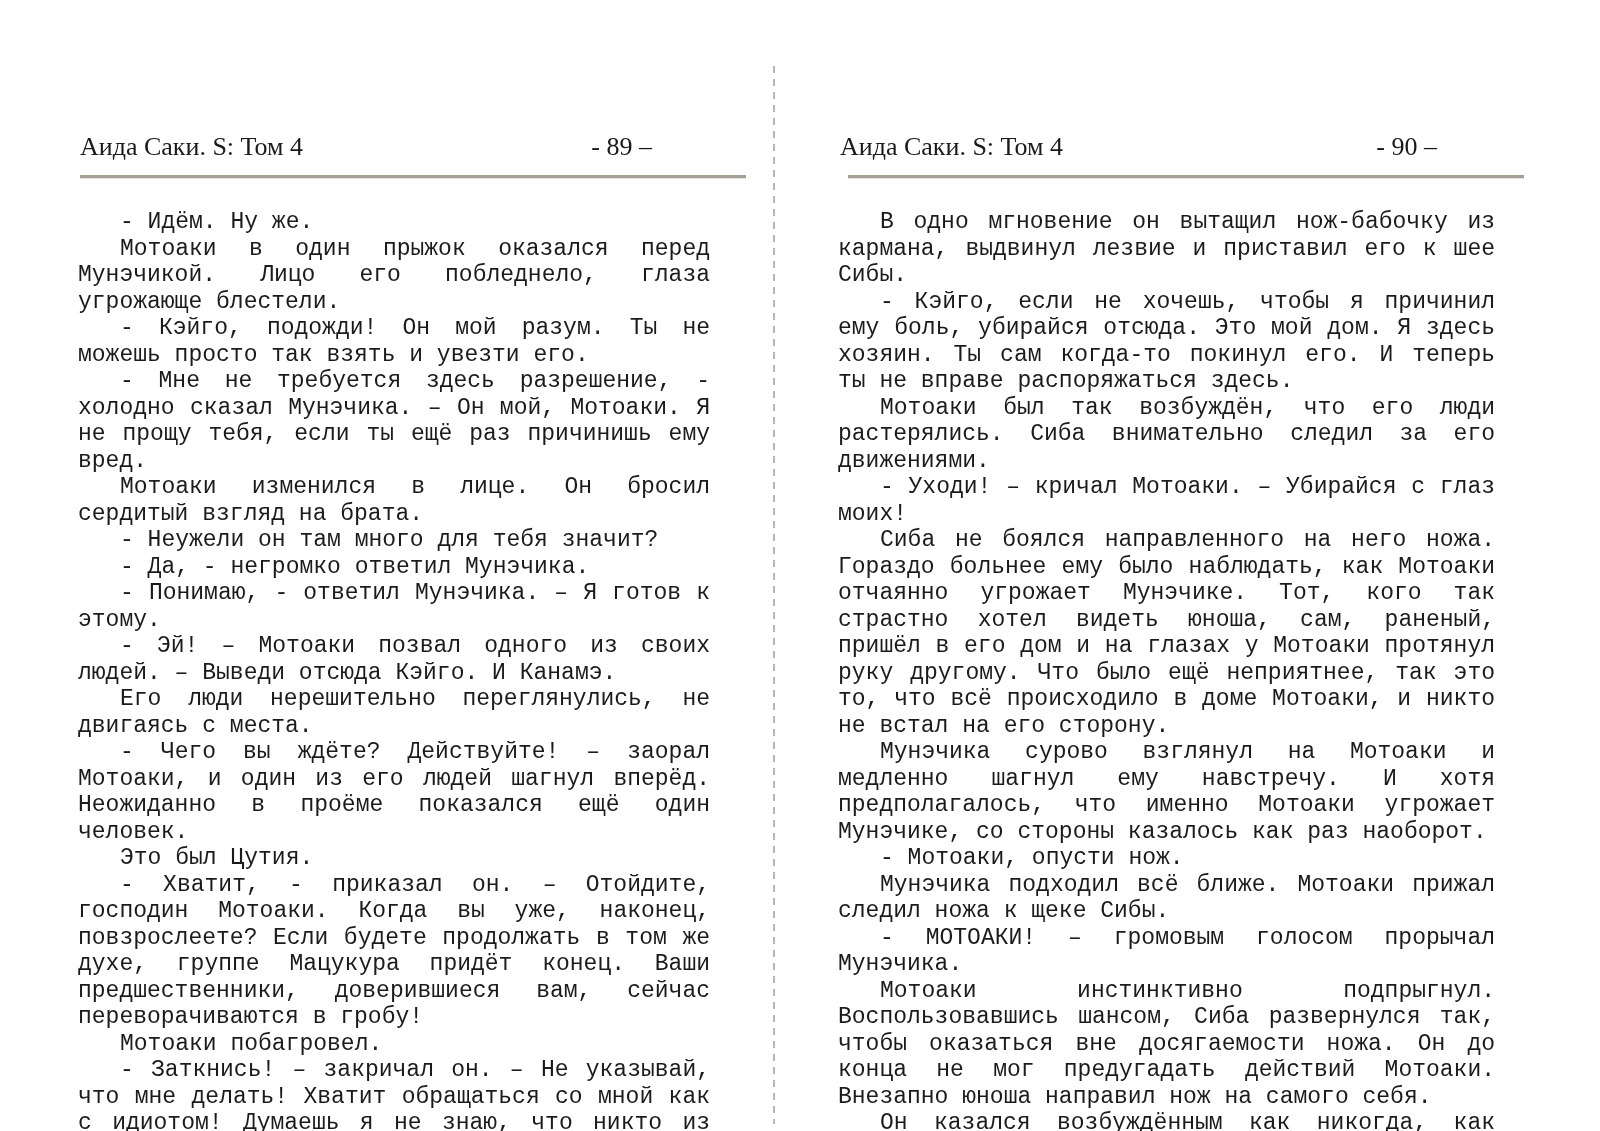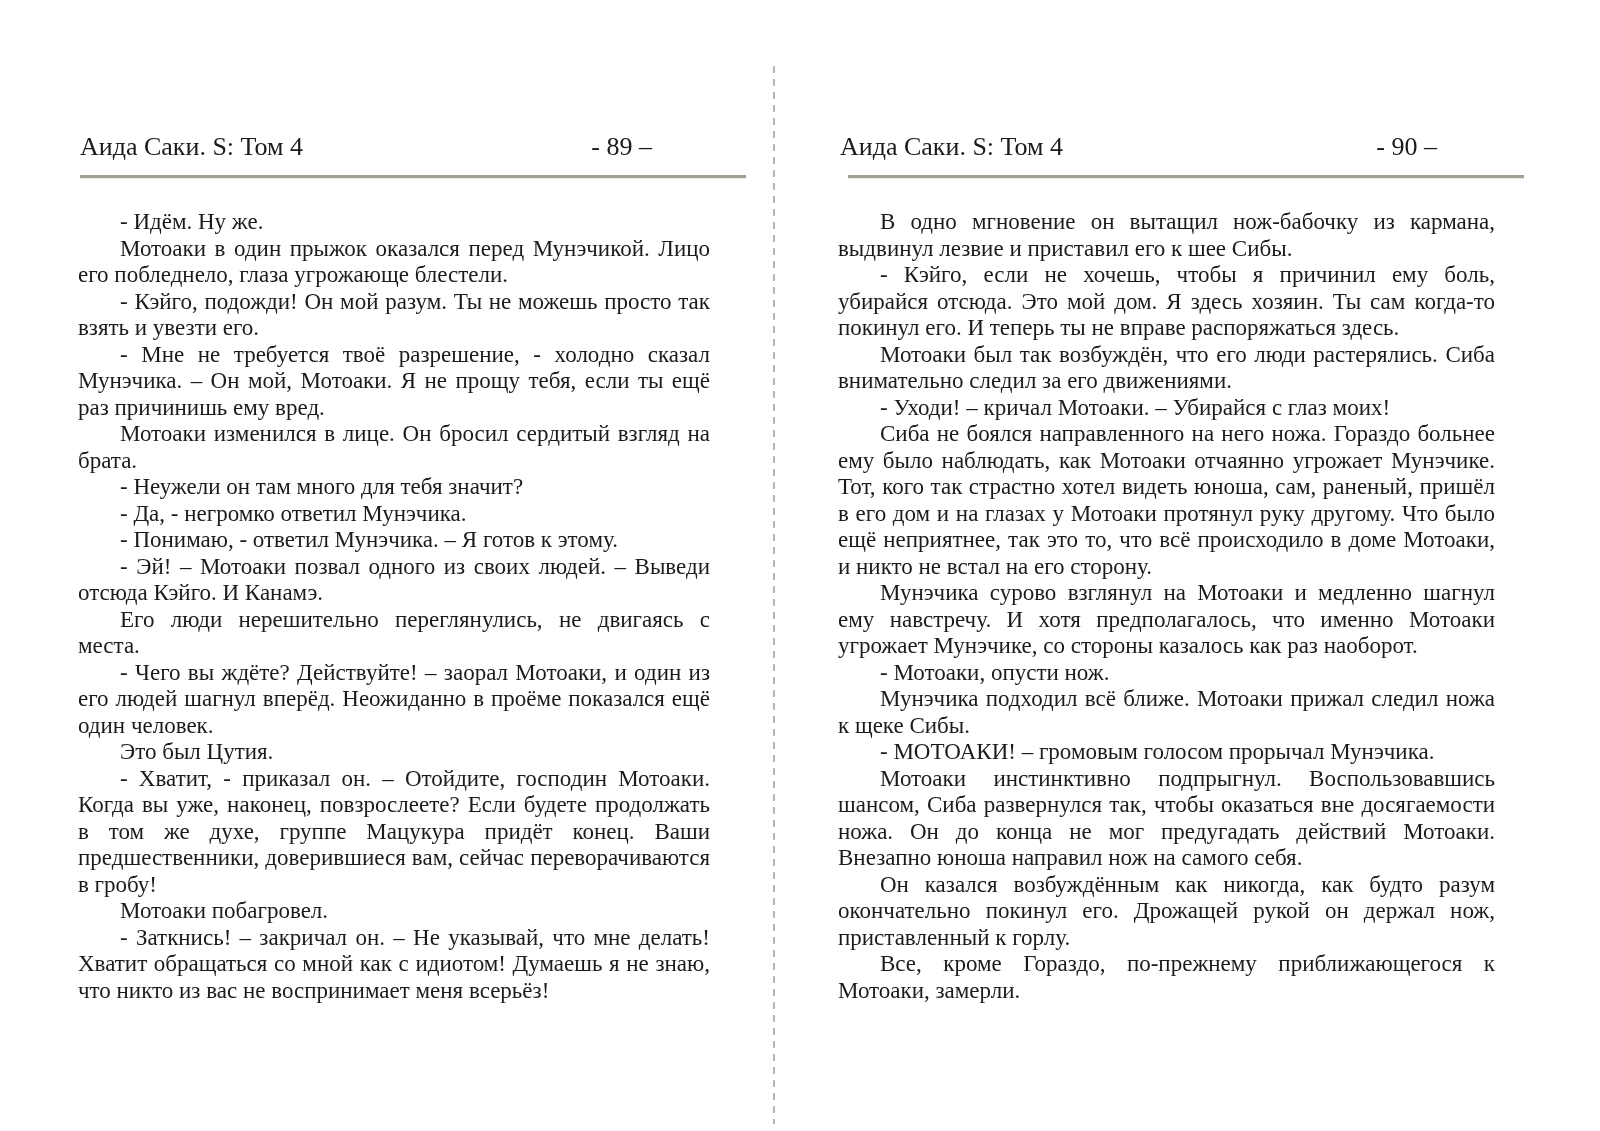--- a/index.html
+++ b/index.html
@@ -84,40 +84,41 @@
     left: 0;
     width: 100%;
     font-size: 23px;
     line-height: 26.5px;
     text-align: justify;
   }
   .body-text p.para {
     margin: 0;
     padding: 0;
     text-indent: 42px;
+    font-family: Liberation Mono, monospace;
   }
 </style>
 </head>
 <body>
 
 <div class="spread">
 
   <div class="divider"></div>
 
   <section class="page left">
     <header class="page-header">
       <span class="running-title">Аида Саки. S: Том 4</span>
       <span class="page-number">- 89 –</span>
     </header>
     <div class="rule"></div>
     <div class="body-text">
         <p class="para">- Идём. Ну же.</p>
         <p class="para">Мотоаки в один прыжок оказался перед Мунэчикой. Лицо его побледнело, глаза угрожающе блестели.</p>
         <p class="para">- Кэйго, подожди! Он мой разум. Ты не можешь просто так взять и увезти его.</p>
-        <p class="para">- Мне не требуется твоё разрешение, - холодно сказал Мунэчика. – Он мой, Мотоаки. Я не прощу тебя, если ты ещё раз причинишь ему вред.</p>
+        <p class="para">- Мне не требуется здесь разрешение, - холодно сказал Мунэчика. – Он мой, Мотоаки. Я не прощу тебя, если ты ещё раз причинишь ему вред.</p>
         <p class="para">Мотоаки изменился в лице. Он бросил сердитый взгляд на брата.</p>
         <p class="para">- Неужели он там много для тебя значит?</p>
         <p class="para">- Да, - негромко ответил Мунэчика.</p>
         <p class="para">- Понимаю, - ответил Мунэчика. – Я готов к этому.</p>
         <p class="para">- Эй! – Мотоаки позвал одного из своих людей. – Выведи отсюда Кэйго. И Канамэ.</p>
         <p class="para">Его люди нерешительно переглянулись, не двигаясь с места.</p>
         <p class="para">- Чего вы ждёте? Действуйте! – заорал Мотоаки, и один из его людей шагнул вперёд. Неожиданно в проёме показался ещё один человек.</p>
         <p class="para">Это был Цутия.</p>
         <p class="para">- Хватит, - приказал он. – Отойдите, господин Мотоаки. Когда вы уже, наконец, повзрослеете? Если будете продолжать в том же духе, группе Мацукура придёт конец. Ваши предшественники, доверившиеся вам, сейчас переворачиваются в гробу!</p>
         <p class="para">Мотоаки побагровел.</p>

